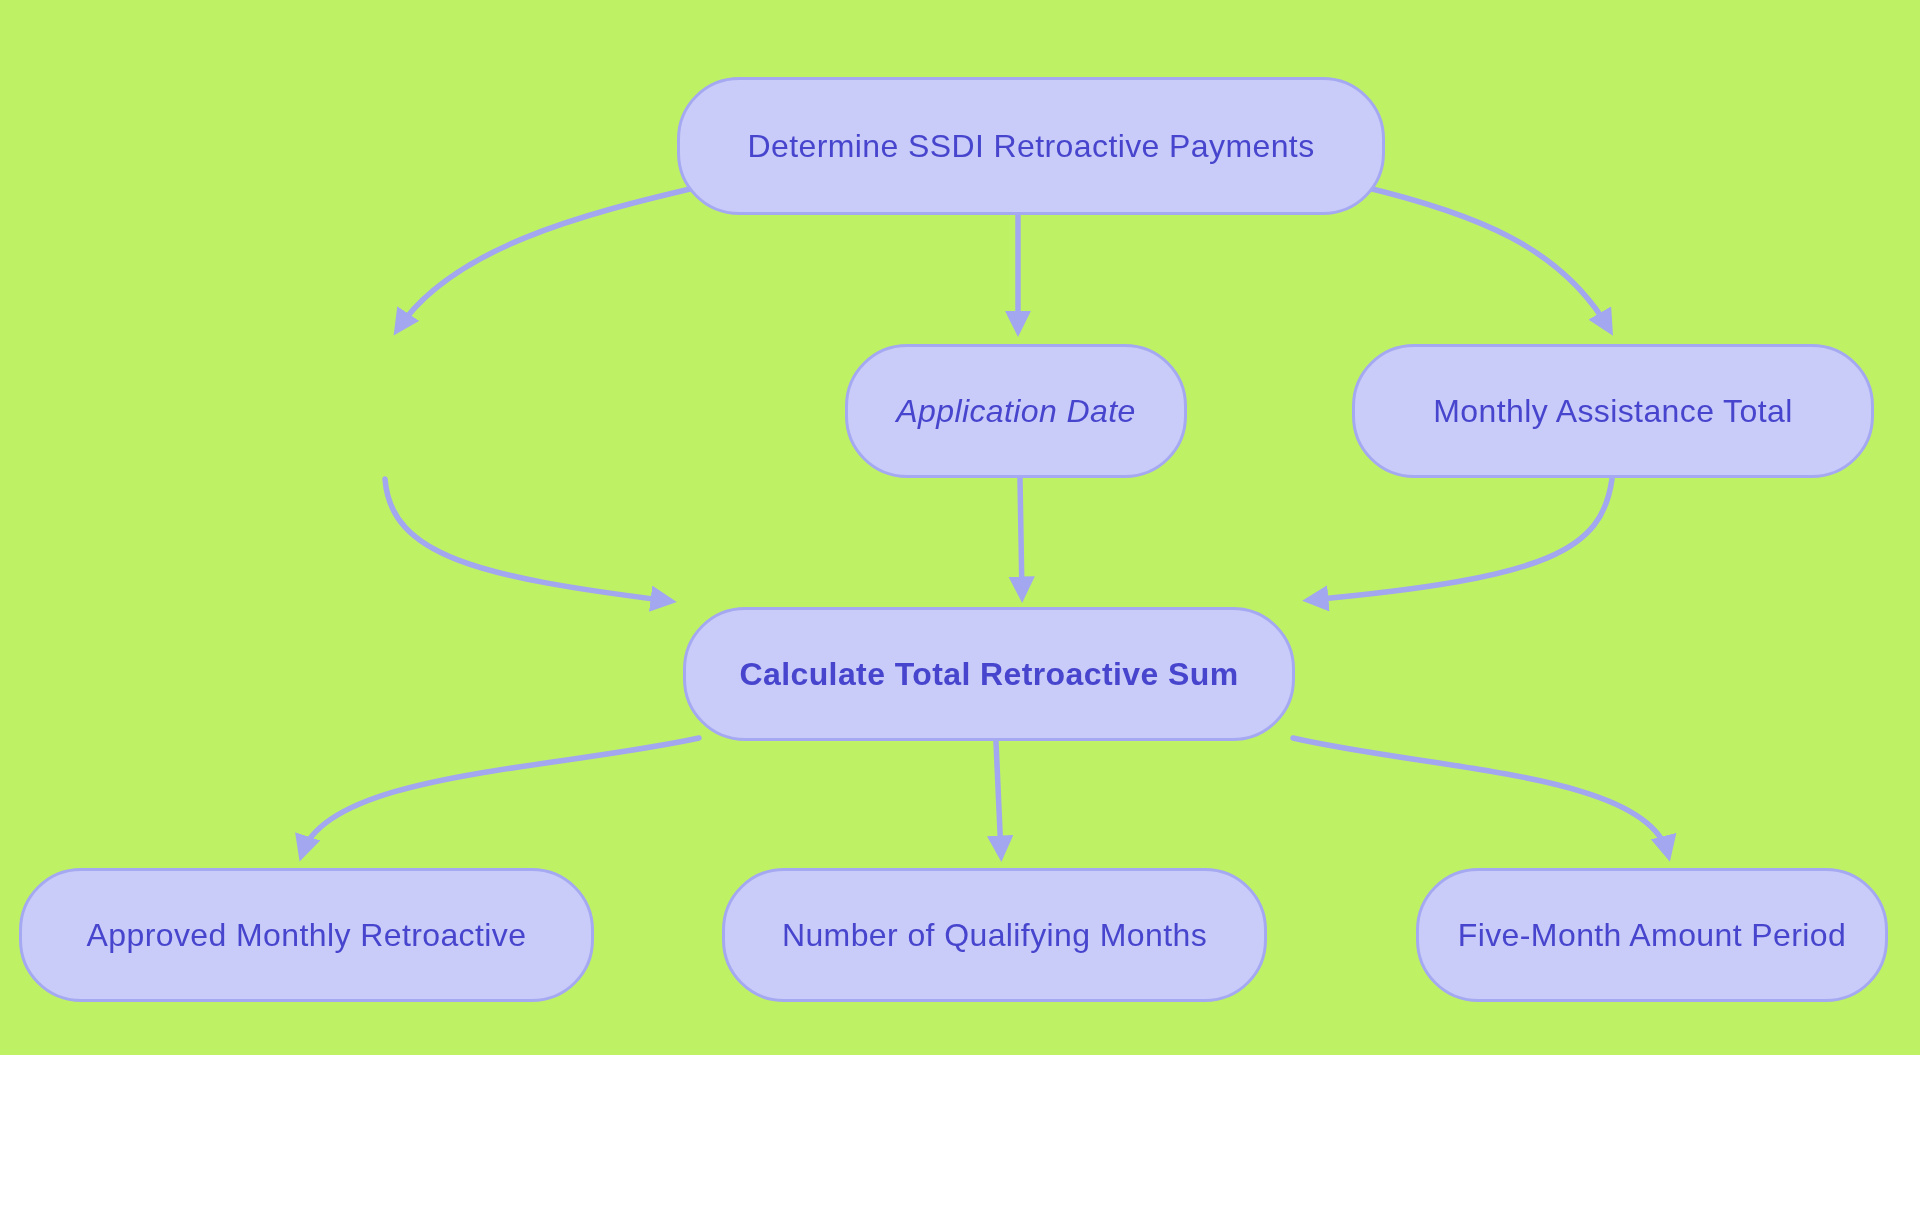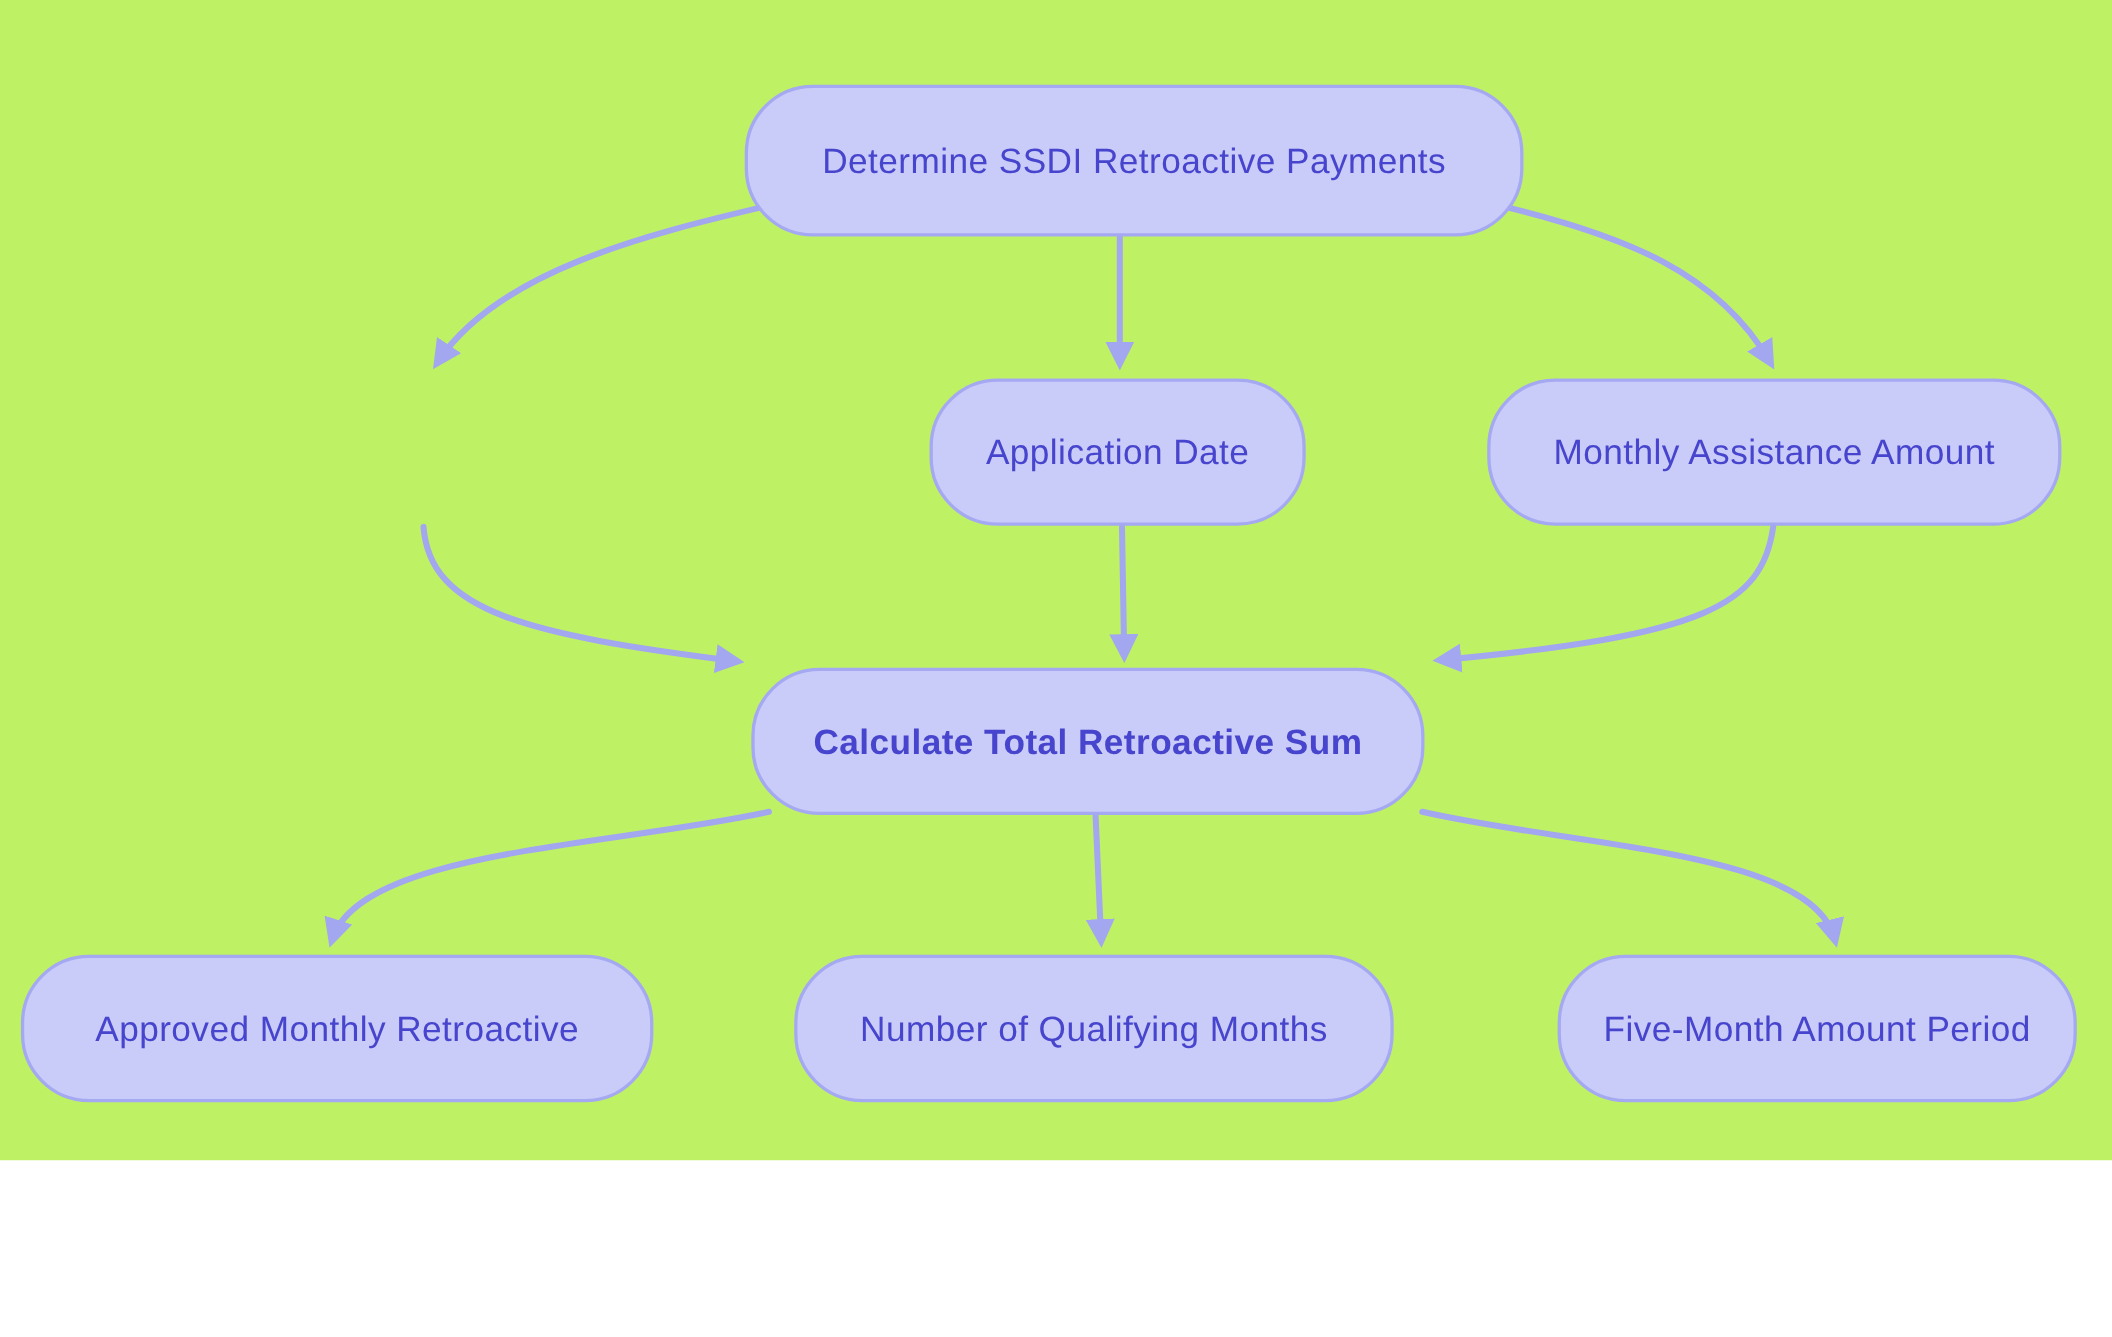--- a/index.html
+++ b/index.html
@@ -76,26 +76,26 @@
       <path d="M 996 742 L 1001 854" marker-end="url(#ah)"></path>
       <path d="M 1293 738 C 1432 770, 1648 773, 1668 854" marker-end="url(#ah)"></path>
     </g>
   </svg>
 
   <div class="node" style="left:677px;top:77px;width:708px;height:138px;">
     <span>Determine SSDI Retroactive Payments</span>
   </div>
 
 
-  <div class="node" style="left:845px;top:344px;width:342px;height:134px;">
+  <div class="node" style="left:845px;top:344px;width:342px;height:134px;font-style:italic;">
     <span>Application Date</span>
   </div>
 
   <div class="node" style="left:1352px;top:344px;width:522px;height:134px;">
-    <span>Monthly Assistance Amount</span>
+    <span>Monthly Assistance Total</span>
   </div>
 
   <div class="node" style="left:683px;top:607px;width:612px;height:134px;font-weight:bold;">
     <span>Calculate Total Retroactive Sum</span>
   </div>
 
   <div class="node" style="left:19px;top:868px;width:575px;height:134px;">
     <span>Approved Monthly Retroactive</span>
   </div>
 

